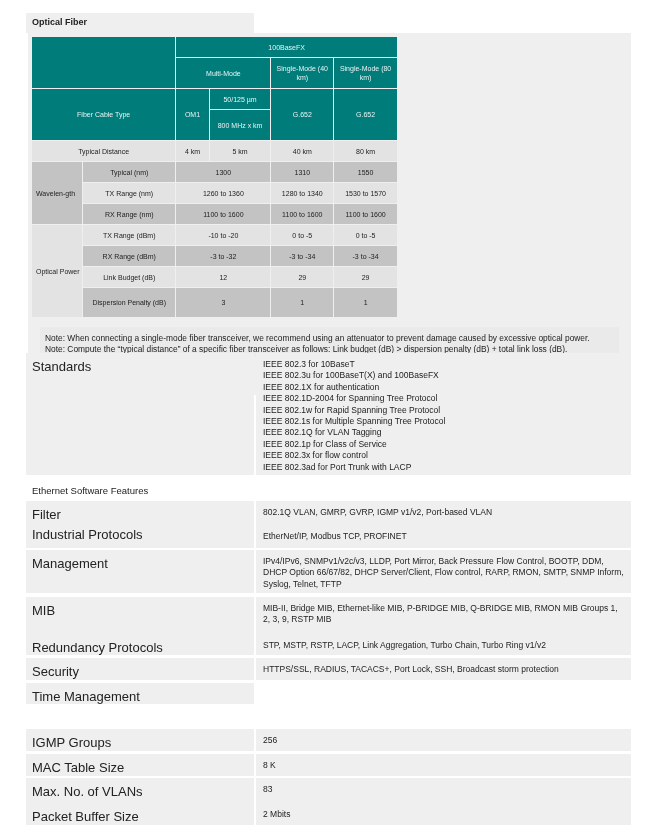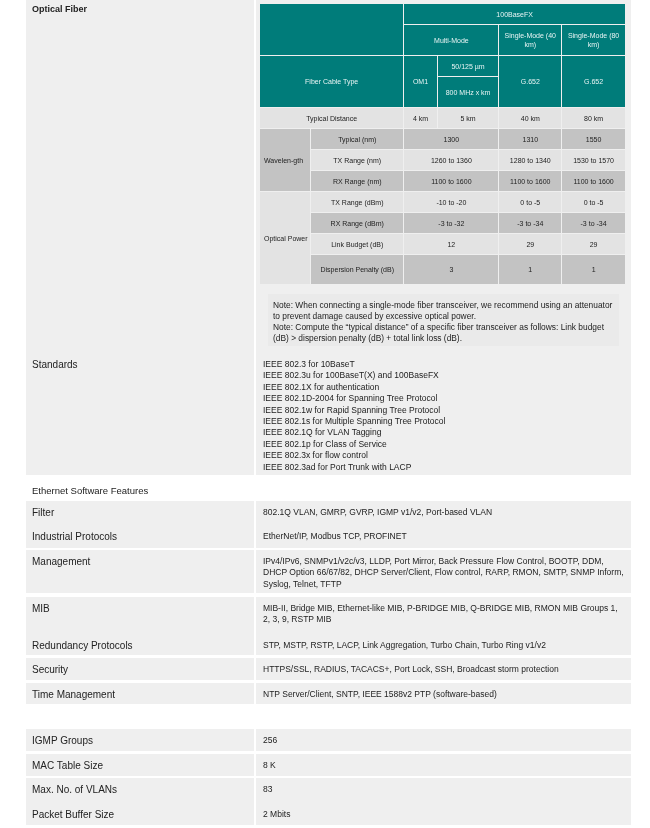--- a/index.html
+++ b/index.html
@@ -1,27 +1,27 @@
 <!DOCTYPE html>
 <html><head>
 <meta charset="utf-8">
 <style>
   * { box-sizing: border-box; margin: 0; padding: 0; }
   html, body { width: 650px; height: 828px; background: #ffffff; overflow: hidden; }
   body { font-family: "Liberation Sans", sans-serif; color: #222; font-size: 8.5px; position: relative; }
 
   .spec-row { position: absolute; left: 26px; width: 605px; display: flex; }
-  .label-cell { width: 228px; background: #efefef; padding: 6px 6px; font-size: 10px; color: #222; }
+  .label-cell { width: 228px; background: #efefef; padding: 6px 6px; font-size: 13px; color: #222; }
   .value-cell { flex: 1; margin-left: 2px; background: #efefef; padding: 6px 7px; font-size: 8.5px; line-height: 11.4px; color: #222; }
   .value-line { display: block; }
 
   .section-title { position: absolute; left: 32px; font-size: 9.5px; color: #222; }
 
   
-  #optical-row { top: 0; height: 382px; }
+  #optical-row { top: 13px; height: 382px; flex-direction: column; }
   #optical-row .label-cell { padding-top: 4px; font-weight: bold; font-size: 9px; }
   #optical-row .value-cell { padding: 3px; }
 
   table.fiber { border-collapse: separate; border-spacing: 1px; width: 367px; table-layout: fixed; font-size: 7px; text-align: center; }
   table.fiber td { padding: 2px 2px; line-height: 9px; vertical-align: middle; }
   .teal { background: #007c7a; color: #e7f4f4; }
   .tealborder { background: #007c7a; }
   .lt { background: #e3e3e3; color: #222; }
   .dk { background: #c3c3c3; color: #222; }
   .side { background: #c3c3c3; color: #222; text-align: left !important; padding-left: 4px !important; }
@@ -181,21 +181,20 @@
 <div class="spec-row" id="redundancy-row">
   <div class="label-cell">Redundancy Protocols</div>
   <div class="value-cell">STP, MSTP, RSTP, LACP, Link Aggregation, Turbo Chain, Turbo Ring v1/v2</div>
 </div>
 <div class="spec-row" id="security-row">
   <div class="label-cell">Security</div>
   <div class="value-cell">HTTPS/SSL, RADIUS, TACACS+, Port Lock, SSH, Broadcast storm protection</div>
 </div>
 <div class="spec-row" id="time-row">
   <div class="label-cell">Time Management</div>
-  <div class="value-cell">NTP Server/Client, SNTP, IEEE 1588v2 PTP (software-based)</div>
 </div>
 
 <div class="section-title" id="switch-title">Switch Properties</div>
 
 <div class="spec-row" id="igmp-row">
   <div class="label-cell">IGMP Groups</div>
   <div class="value-cell">256</div>
 </div>
 <div class="spec-row" id="mac-row">
   <div class="label-cell">MAC Table Size</div>

